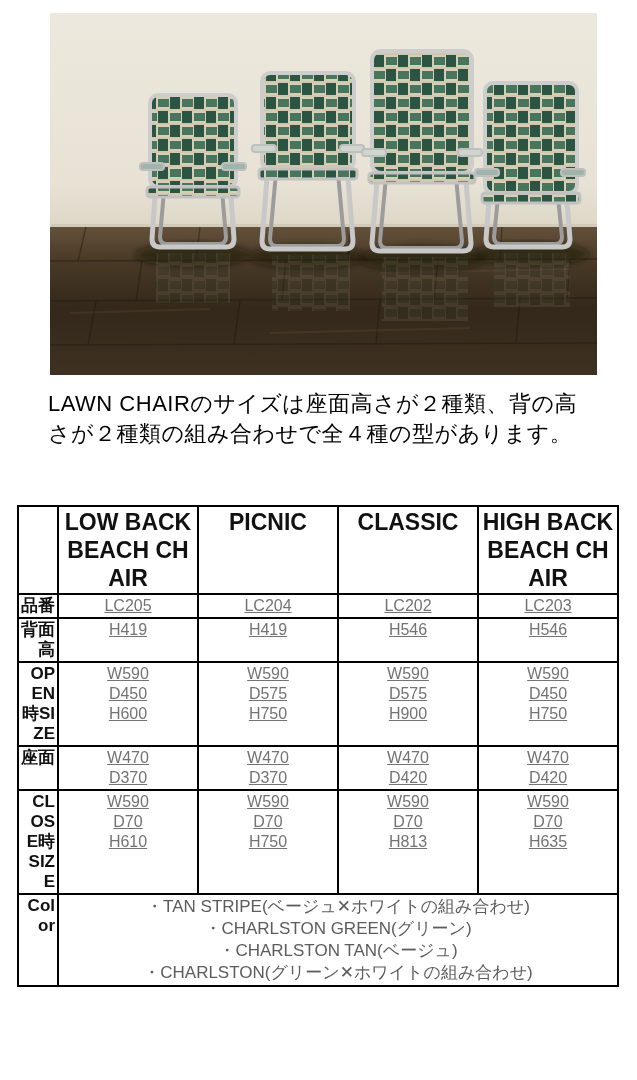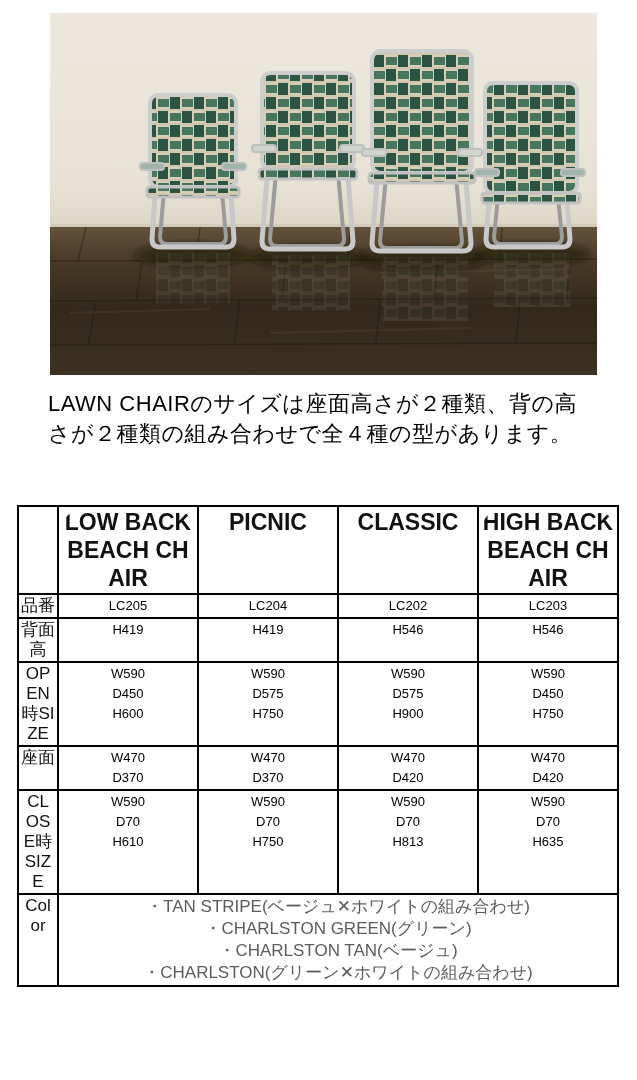--- a/index.html
+++ b/index.html
@@ -1,24 +1,24 @@
 <!DOCTYPE html>
 <html><head>
 <meta charset="utf-8">
 <style>
   html,body{margin:0;padding:0;background:#ffffff;}
   body{width:637px;height:1080px;overflow:hidden;font-family:"Liberation Sans","DejaVu Sans",sans-serif;}
   .photo-wrap{margin:13px 0 0 50px;width:547px;height:362px;}
   .desc{width:545px;margin:14px 0 0 48px;font-size:22px;line-height:30px;color:#000000;letter-spacing:.5px;}
   table.spec{border-collapse:collapse;table-layout:fixed;width:601px;margin:56px 0 0 17px;background:#fff;}
   table.spec th,table.spec td{border:2px solid #000;vertical-align:top;padding:1px 2px;overflow:hidden;}
-  th.model{font-size:23px;font-weight:700;color:#111;line-height:28px;word-break:break-all;padding:4px 5px;text-align:center;border-radius:28px;}
+  th.model{font-size:23px;font-weight:700;color:#111;line-height:28px;word-break:break-all;padding:4px 5px;text-align:center;}
   th.corner{padding:0;}
-  th.rowlab{font-weight:400;font-size:17px;line-height:20px;color:#111;word-break:break-all;text-align:center;padding:1px 1px;}
-  td.val{color:#000000;font-size:13px;line-height:20px;text-align:center;padding:2px 2px;}
+  th.rowlab{font-weight:700;font-size:17px;line-height:20px;color:#111;word-break:break-all;text-align:right;padding:1px 1px;}
+  td.val{color:#737373;font-size:16px;line-height:20px;text-align:center;padding:2px 2px;text-decoration:underline;}
   td.val div{white-space:nowrap;}
   td.colorcell{color:#5c5c5c;font-size:17px;line-height:22px;text-align:center;padding:3px 2px;}
 </style>
 </head>
 <body>
 
 <div class="photo-wrap">
 <svg viewBox="0 0 547 362" width="547" height="362" xmlns="http://www.w3.org/2000/svg">
   <defs>
     <linearGradient id="wallg" x1="0" y1="0" x2="0" y2="1">

